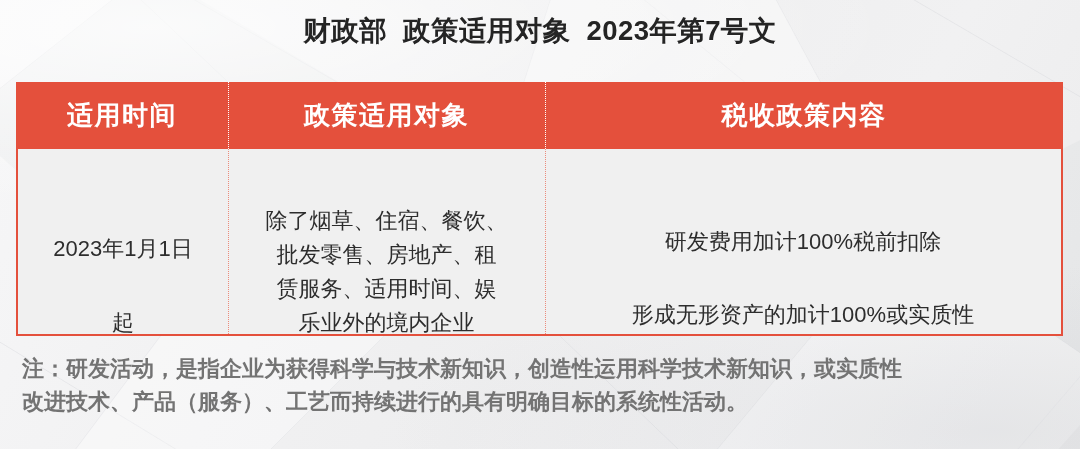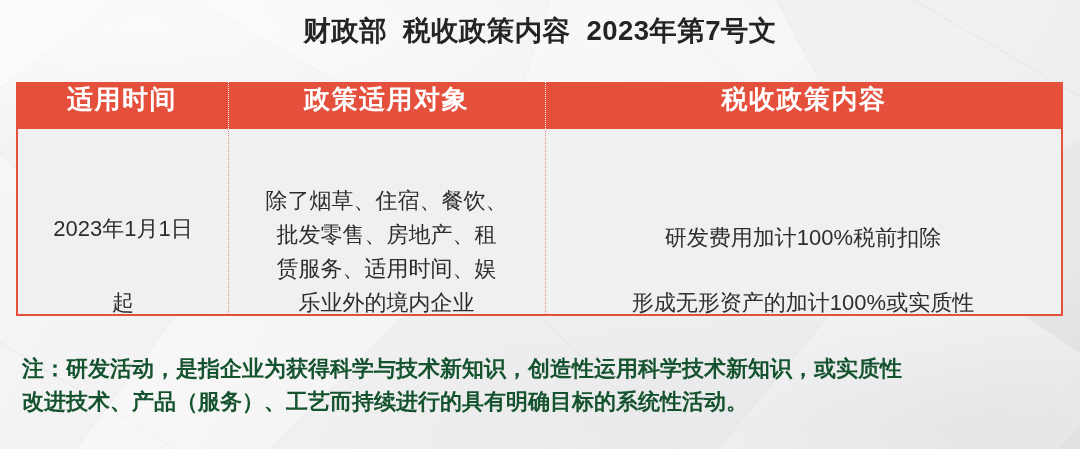--- a/index.html
+++ b/index.html
@@ -53,23 +53,24 @@
   #policy-table {
     position:absolute;
     left:16px; top:82px;
     width:1047px;
     height:244px;
   }
 
   
   .t-head {
     position:relative;
-    height:47px;
+    height:67px;
     background:#e4503c;
     display:flex;
+    align-items:center;
   }
   .t-head .hcell {
     color:#ffffff;
     font-size:26px;
     font-weight:bold;
     letter-spacing:1.5px;
     text-align:center;
     white-space:nowrap;
     position:relative;
     z-index:2;
@@ -107,21 +108,21 @@
   .t-body .col-1 { width:210px; flex:0 0 210px; }
   .t-body .col-2 { width:317px; flex:0 0 317px; }
 
   
   #cell-period .ln          { margin:0; }
   #cell-period .ln + .ln    { margin-top:52px; }
 
   #cell-scope .ln           { margin:0; }
   #cell-scope .ln + .ln     { margin-top:12px; }
 
-  #cell-content .ln         { margin:0; }
+  #cell-content .ln         { margin:8px; }
   #cell-content .ln + .ln   { margin-top:43px; }
 
   
   .divider {
     position:absolute;
     top:0; bottom:0;
     width:0;
     border-left:1px dotted #ffffff;
     z-index:3;
   }
@@ -138,21 +139,21 @@
   .divider-b.d1 { left:210px; }
   .divider-b.d2 { left:527px; }
 
   
   #footnote {
     position:absolute;
     left:22px; top:352px;
     width:1040px;
     font-size:22px;
     font-weight:bold;
-    color:#14532d;
+    color:#737373;
     line-height:1.52;
   }
   #footnote .fn-line { white-space:nowrap; }
 </style>
 </head>
 <body>
 
 <div id="bg-base"></div>
 
 <svg id="bg-poly" viewBox="0 0 1080 449" preserveAspectRatio="none" aria-hidden="true">
@@ -180,21 +181,21 @@
   <g fill="#c9cbd0" opacity=".16">
     <polygon points="-40,120 150,-30 420,130 160,300"></polygon>
     <polygon points="900,230 1120,120 1120,380"></polygon>
   </g>
 </svg>
 
 <div id="bg-sheen"></div>
 
 <div id="page">
 
-  <div id="doc-title">财政部  税收政策内容  2023年第7号文</div>
+  <div id="doc-title">财政部  政策适用对象  2023年第7号文</div>
 
   <div id="policy-table">
 
     <div class="t-head">
       <div class="hcell col-1">适用时间</div>
       <div class="hcell col-2">政策适用对象</div>
       <div class="hcell col-3">税收政策内容</div>
       <div class="divider d1"></div>
       <div class="divider d2"></div>
     </div>

